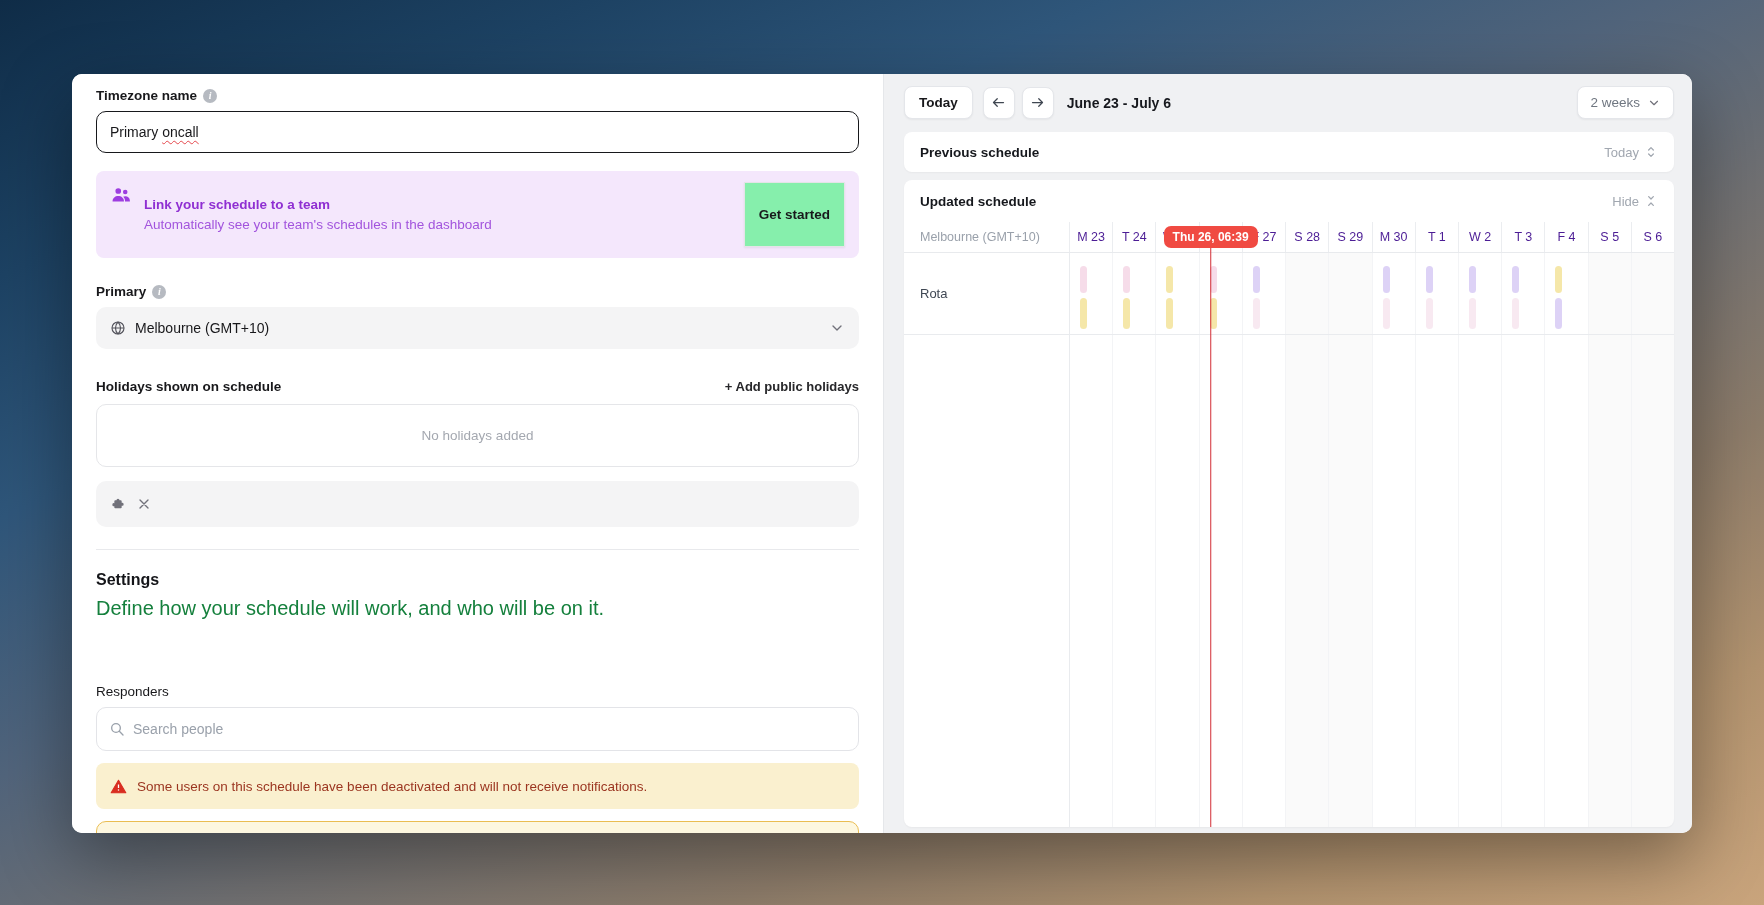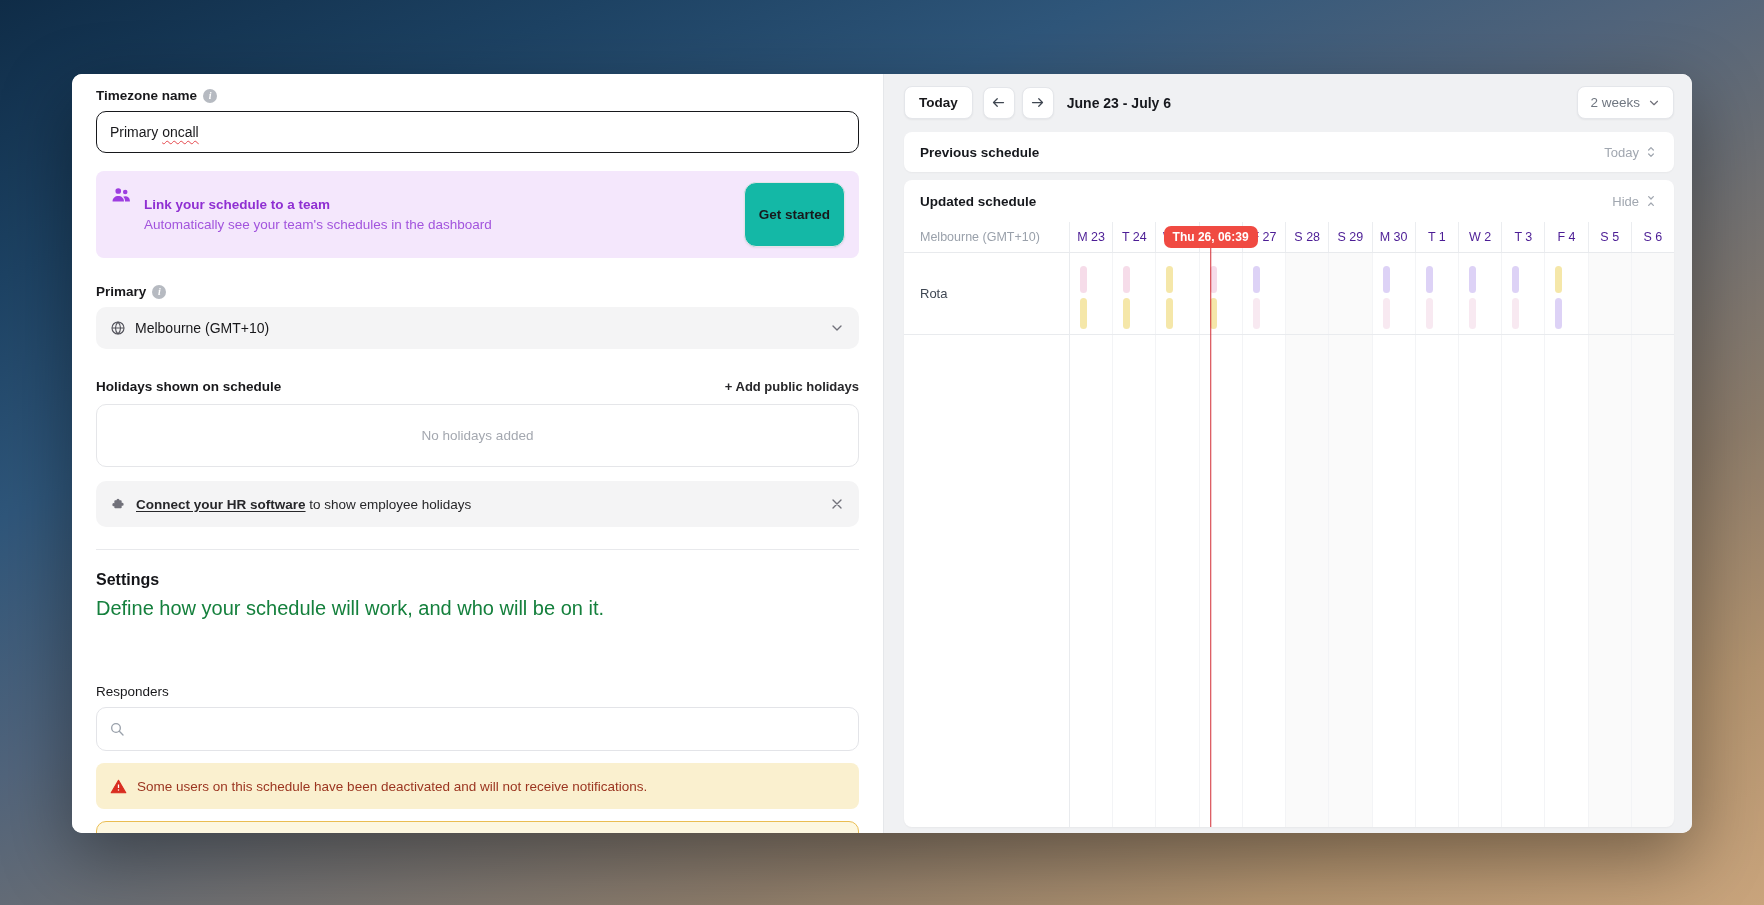--- a/index.html
+++ b/index.html
@@ -21,21 +21,21 @@
   .info-dot { width:14px; height:14px; border-radius:50%; background:#b6bac1; color:#fff; font-size:10px; font-weight:700;
     display:inline-flex; align-items:center; justify-content:center; font-family:"Liberation Serif",serif; font-style:italic; }
   .name-input { margin-top:8px; height:42px; border:1.5px solid #17181c; border-radius:10px; display:flex; align-items:center;
     padding:0 13px; font-size:14px; color:#18181b; background:#fff; }
   .spell-plain { white-space:pre; }
   .spell-bad { white-space:pre; text-decoration:underline wavy #e5484d; text-decoration-thickness:1px; text-underline-offset:3px; }
   .banner { margin-top:18px; background:#f4e7fc; border-radius:8px; padding:11px 14px; display:flex; align-items:center; }
   .banner-icon { width:22px; height:22px; color:#9d3de0; margin-right:12px; flex-shrink:0; align-self:flex-start; margin-top:2px; }
   .banner-title { font-size:13.5px; font-weight:700; color:#8f2fd2; }
   .banner-sub { font-size:13.5px; color:#a254dd; margin-top:5px; }
-  .btn-white { background:#14b8a6; border:1px solid #e4e4e7; border-radius:12px; padding:24px 14px; font-size:13.5px; font-weight:700;
+  .btn-white { background:#86efac; border:1px solid #e4e4e7; border-radius:0; padding:24px 14px; font-size:13.5px; font-weight:700;
     color:#18181b; box-shadow:0 1px 2px rgba(0,0,0,.07); cursor:pointer; white-space:nowrap; }
   .section-gap { margin-top:26px; }
   .select { margin-top:8px; height:42px; background:#f4f4f5; border-radius:10px; display:flex; align-items:center; padding:0 14px; gap:9px; }
   .select .txt { font-size:14px; color:#18181b; flex:1; }
   .icon16 { width:16px; height:16px; color:#52525b; flex-shrink:0; }
   .chev { width:16px; height:16px; color:#71717a; }
   .row-between { display:flex; align-items:center; justify-content:space-between; }
   .add-link { font-size:13px; font-weight:700; color:#27272a; cursor:pointer; }
   .empty-box { margin-top:10px; height:63px; border:1px solid #e5e6e9; border-radius:10px; display:flex; align-items:center; justify-content:center;
     font-size:13.5px; color:#a4a8b0; }
@@ -157,41 +157,41 @@
       <span class="add-link">+ Add public holidays</span>
     </div>
     <div class="empty-box">No holidays added</div>
 
     <div class="hr-box">
       <span class="icon16" style="color:#71717a">
         <svg viewBox="0 0 24 24" fill="currentColor">
             <path d="M6.5 9.5V7.8c0-.7.6-1.3 1.3-1.3h1.9a2.3 2.3 0 1 1 4.6 0h1.9c.7 0 1.3.6 1.3 1.3v2.4a2.3 2.3 0 1 1 0 4.4v2.6c0 .7-.6 1.3-1.3 1.3H7.8c-.7 0-1.3-.6-1.3-1.3v-2a2.3 2.3 0 1 1 0-4.4z"></path>
           </svg>
       </span>
-      <span class="hr-text"><span class="hr-link">Connect your HR software</span><span class="hr-rest"> to show employee holidays</span></span>
       <span class="x-btn">
         <svg viewBox="0 0 24 24" fill="none" stroke="currentColor" stroke-width="2" stroke-linecap="round">
             <path d="M6 6l12 12M18 6L6 18"></path>
           </svg>
       </span>
     </div>
 
     <div class="divider"></div>
 
     <div class="h-settings">Settings</div>
     <div class="sub">Define how your schedule will work, and who will be on it.</div>
 
     <div class="responders-label">Responders</div>
     <div class="search">
       <span class="icon16" style="color:#9aa1ab">
         <svg viewBox="0 0 24 24" fill="none" stroke="currentColor" stroke-width="2" stroke-linecap="round">
             <circle cx="10.5" cy="10.5" r="6.5"></circle>
             <path d="M15.5 15.5L21 21"></path>
           </svg>
       </span>
+      <input type="text" placeholder="Search people" style="">
     </div>
 
     <div class="warn">
       <span style="width:17px;height:17px;flex-shrink:0">
         <svg viewBox="0 0 24 24">
             <path d="M12 3.2 22.3 20.8H1.7z" fill="#d92d20" stroke="#d92d20" stroke-width="1.6" stroke-linejoin="round"></path>
             <path d="M11.1 9.2h1.8v5h-1.8z" fill="#fff"></path>
             <circle cx="12" cy="17" r="1.05" fill="#fff"></circle>
           </svg>
       </span>

